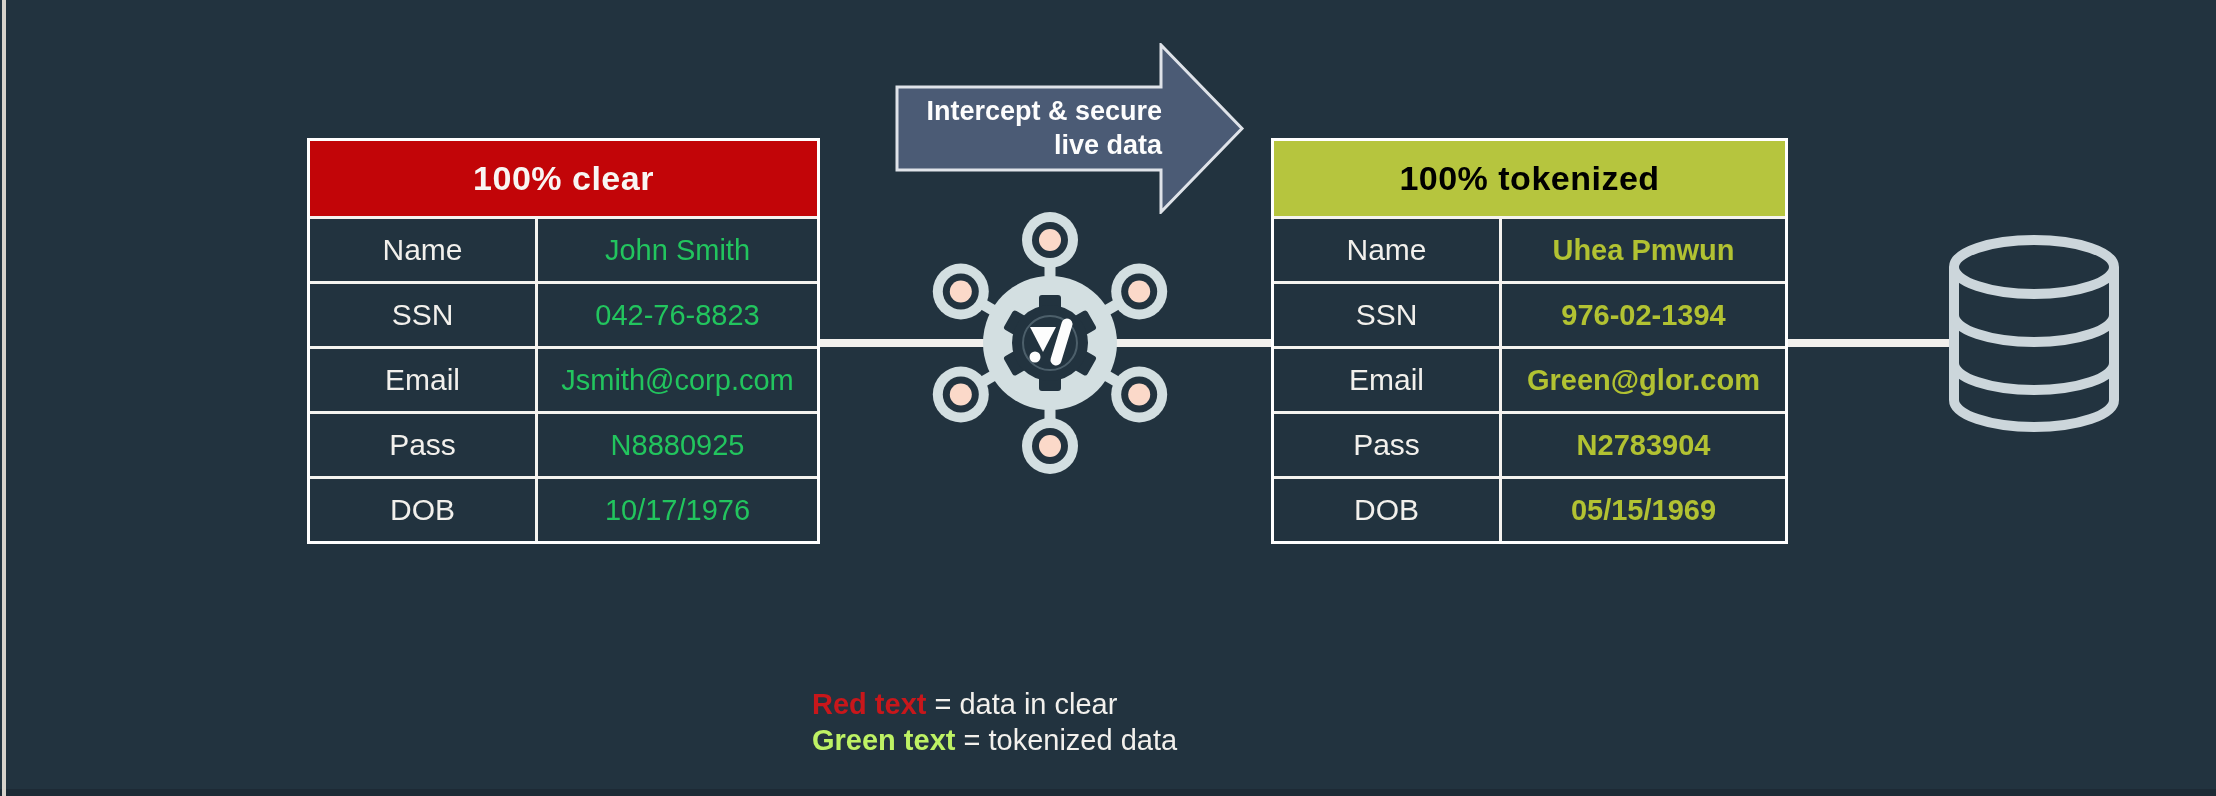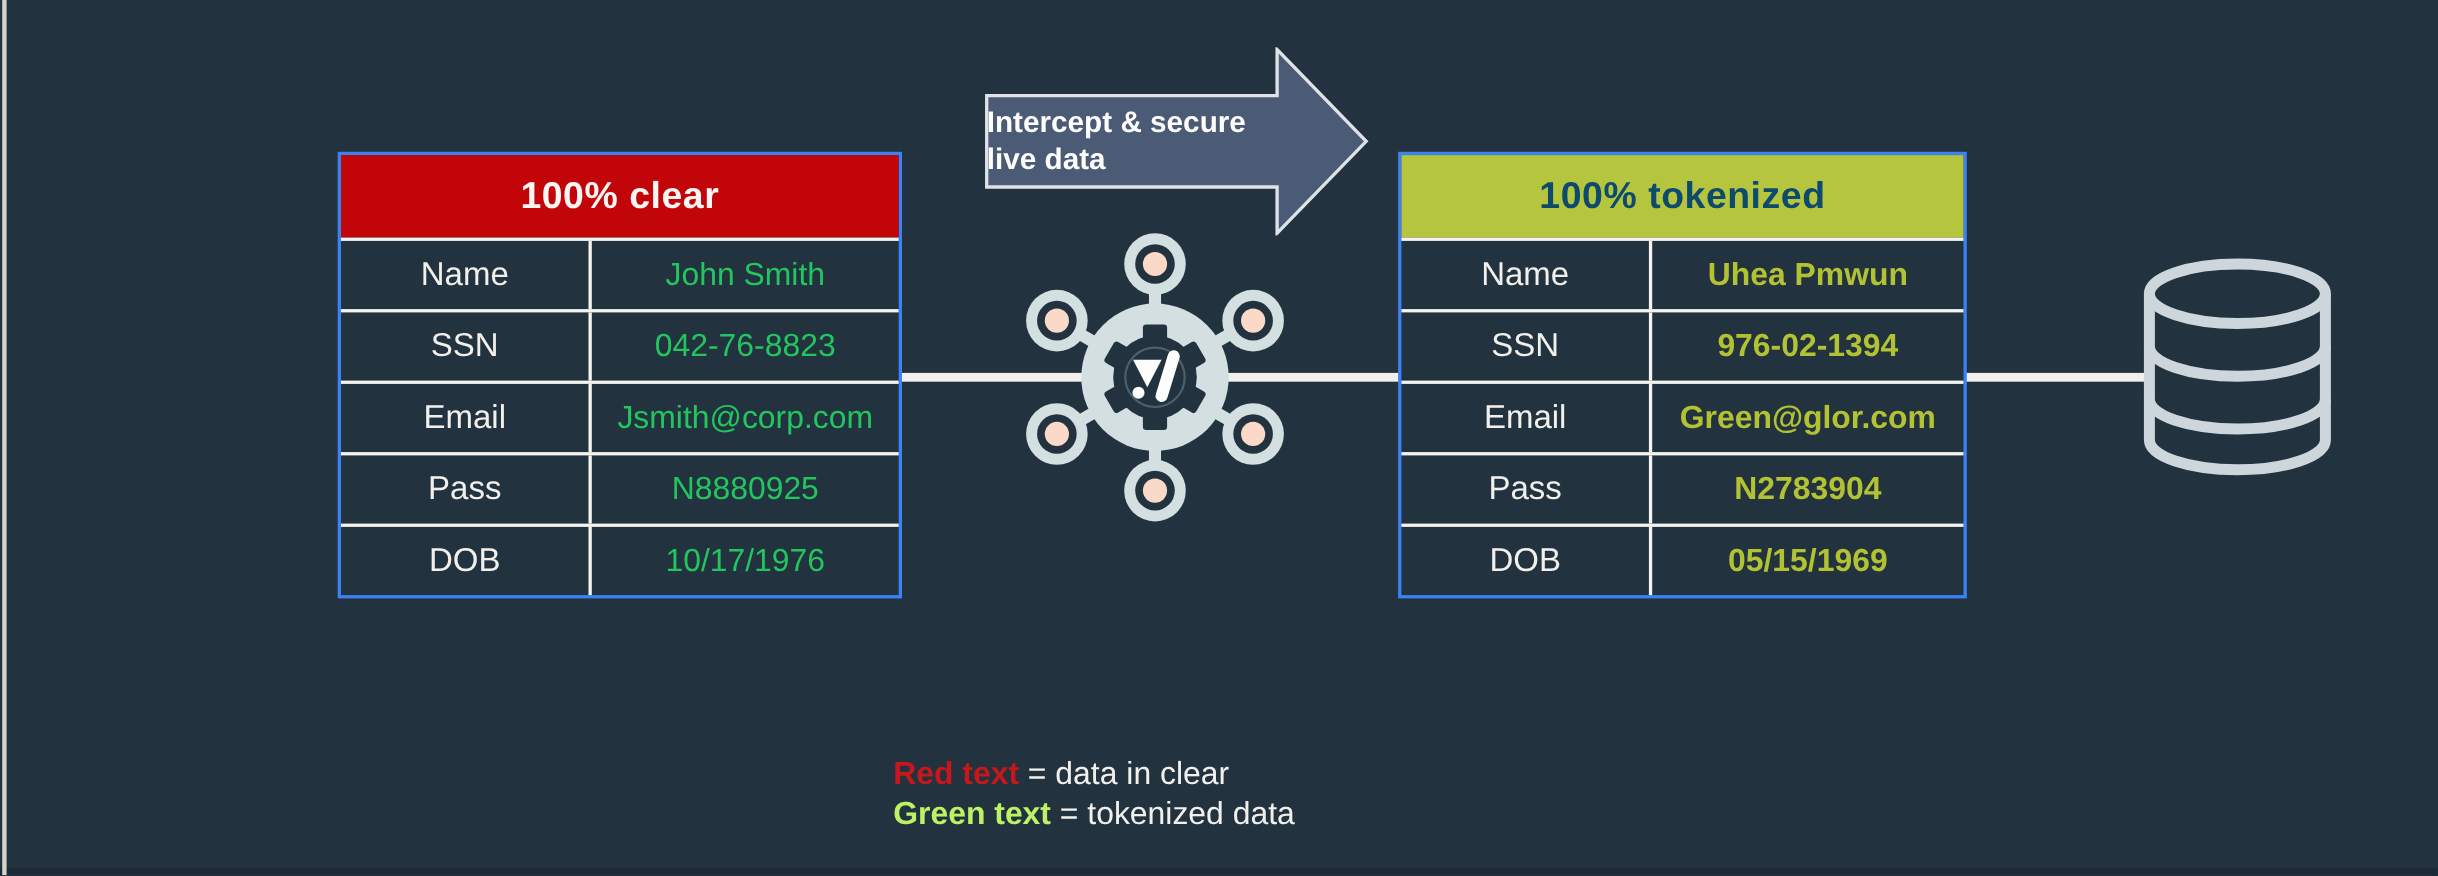--- a/index.html
+++ b/index.html
@@ -8,38 +8,38 @@
     background:#22333f; font-family:"Liberation Sans",sans-serif;
   }
   .edge-line{position:absolute;left:2px;top:0;width:4px;height:796px;background:#d6d2cb;z-index:6;}
   .bottom-strip{position:absolute;left:0;bottom:0;width:2216px;height:7px;background:#1d2a35;z-index:5;}
 
   .flow-line{position:absolute;top:339px;height:8px;background:#f2f0ed;z-index:1;}
   .flow-line.left{left:818px;width:454px;}
   .flow-line.right{left:1786px;width:165px;}
 
   
-  .dtable{position:absolute;top:138px;border:3px solid #3b82f6;z-index:3;}
+  .dtable{position:absolute;top:138px;border:3px solid #ffffff;z-index:3;}
   .dtable.left{left:307px;width:507px;}
   .dtable.right{left:1271px;width:511px;}
   .thead{height:75px;display:flex;align-items:center;justify-content:center;
          font-size:34px;font-weight:bold;letter-spacing:.5px;}
   .thead.red{background:#c20508;color:#f8f6f3;}
-  .thead.green{background:#b6c53e;color:#0c4a6e;text-align:right;}
+  .thead.green{background:#b6c53e;color:#000000;text-align:right;}
   .drow{display:flex;height:62px;border-top:3px solid #f5f3ef;}
   .dlabel{width:225px;border-right:3px solid #f5f3ef;display:flex;align-items:center;
           justify-content:center;color:#f2f0ec;font-size:30px;}
   .dvalue{flex:1;display:flex;align-items:center;justify-content:center;font-size:29px;}
   .dtable.left  .dvalue{color:#22c55e;}
   .dtable.right .dvalue{color:#b2c232;font-weight:bold;}
 
   
   .arrow-svg{position:absolute;left:895px;top:43px;z-index:3;}
   .arrow-text{position:absolute;left:897px;top:87px;width:265px;height:81px;z-index:4;
-              display:flex;flex-direction:column;align-items:flex-start;justify-content:center;
+              display:flex;flex-direction:column;align-items:flex-end;justify-content:center;
               color:#fdfdfd;font-size:27px;font-weight:600;line-height:34px;text-align:center;}
 
   
   .hub-svg{position:absolute;left:915px;top:208px;z-index:2;}
   .db-svg{position:absolute;left:1943px;top:232px;z-index:2;}
 
   
   .legend{position:absolute;left:812px;top:686px;z-index:3;font-size:29px;line-height:36px;color:#f2f0ec;}
   .legend .red-label{color:#c8171b;font-weight:bold;}
   .legend .green-label{color:#bef264;font-weight:bold;}

